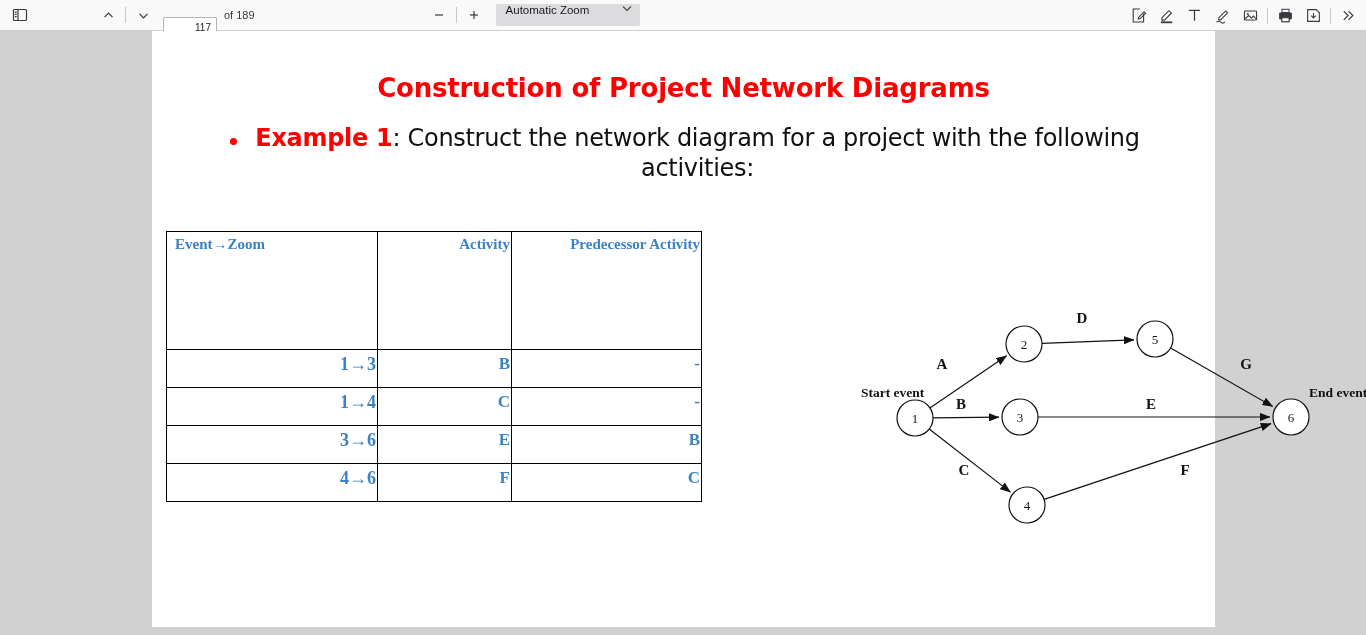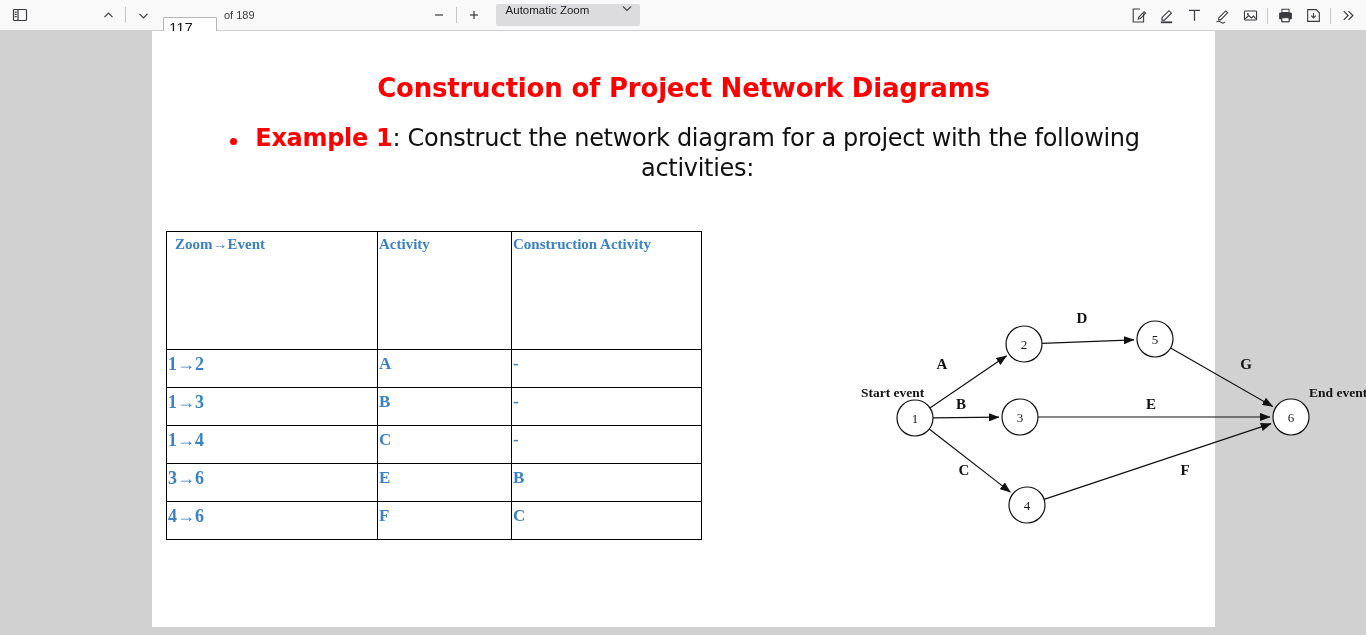--- a/index.html
+++ b/index.html
@@ -29,23 +29,24 @@
   }
   .tb-sep {
     width: 1px; height: 16px; background: #c6c6ca; margin: 0 3px;
   }
   #sidebar-toggle { margin-left: 6px; }
   #pager { display: flex; align-items: center; margin-left: 60px; }
   #page-input {
     width: 54px; height: 21px;
     border: 1px solid #b5b5b9;
     background: #fff;
-    font-size: 15px;
+    font-size: 10px;
     font-family: "Liberation Sans", sans-serif;
     color: #1b1b1d;
+    text-align: right;
     padding: 0 5px;
     margin-left: 6px;
     border-radius: 1px;
     outline: none;
     margin-top: 24px;
   }
   #page-total {
     font-size: 11px; color: #3a3a3e; margin-left: 7px;
   }
   #zoom-group { display: flex; align-items: center; margin-left: 170px; }
@@ -124,21 +125,21 @@
     border-collapse: collapse;
     table-layout: fixed;
     background: #fff;
   }
   #act-table td, #act-table th {
     border: 1.5px solid #000;
     color: #3b82c4;
     font-family: "Liberation Serif", serif;
     font-weight: bold;
     font-size: 17px;
-    text-align: left;
+    text-align: right;
     vertical-align: top;
     padding-top: 4px;
     height: 38px;
   }
   #act-table thead th { height: 118px; font-size: 15px; }
   #act-table thead th:first-child { text-align: left; padding-left: 8px; }
   #act-table col.c1 { width: 211px; }
   #act-table col.c2 { width: 134px; }
   #act-table col.c3 { width: 190px; }
   #act-table tbody td:first-child { font-size: 18px; }
@@ -292,31 +293,26 @@
     </div>
 
     <table id="act-table">
       <colgroup>
         <col class="c1">
           <col class="c2">
           <col class="c3">
       </colgroup>
       <thead>
         <tr>
-          <th>Zoom→Event</th>
+          <th>Event→Zoom</th>
           <th>Activity</th>
-          <th>Construction Activity</th>
+          <th>Predecessor Activity</th>
         </tr>
       </thead>
       <tbody>
-        <tr>
-          <td>1→2</td>
-          <td>A</td>
-          <td>-</td>
-        </tr>
         <tr>
           <td>1→3</td>
           <td>B</td>
           <td>-</td>
         </tr>
         <tr>
           <td>1→4</td>
           <td>C</td>
           <td>-</td>
         </tr>

